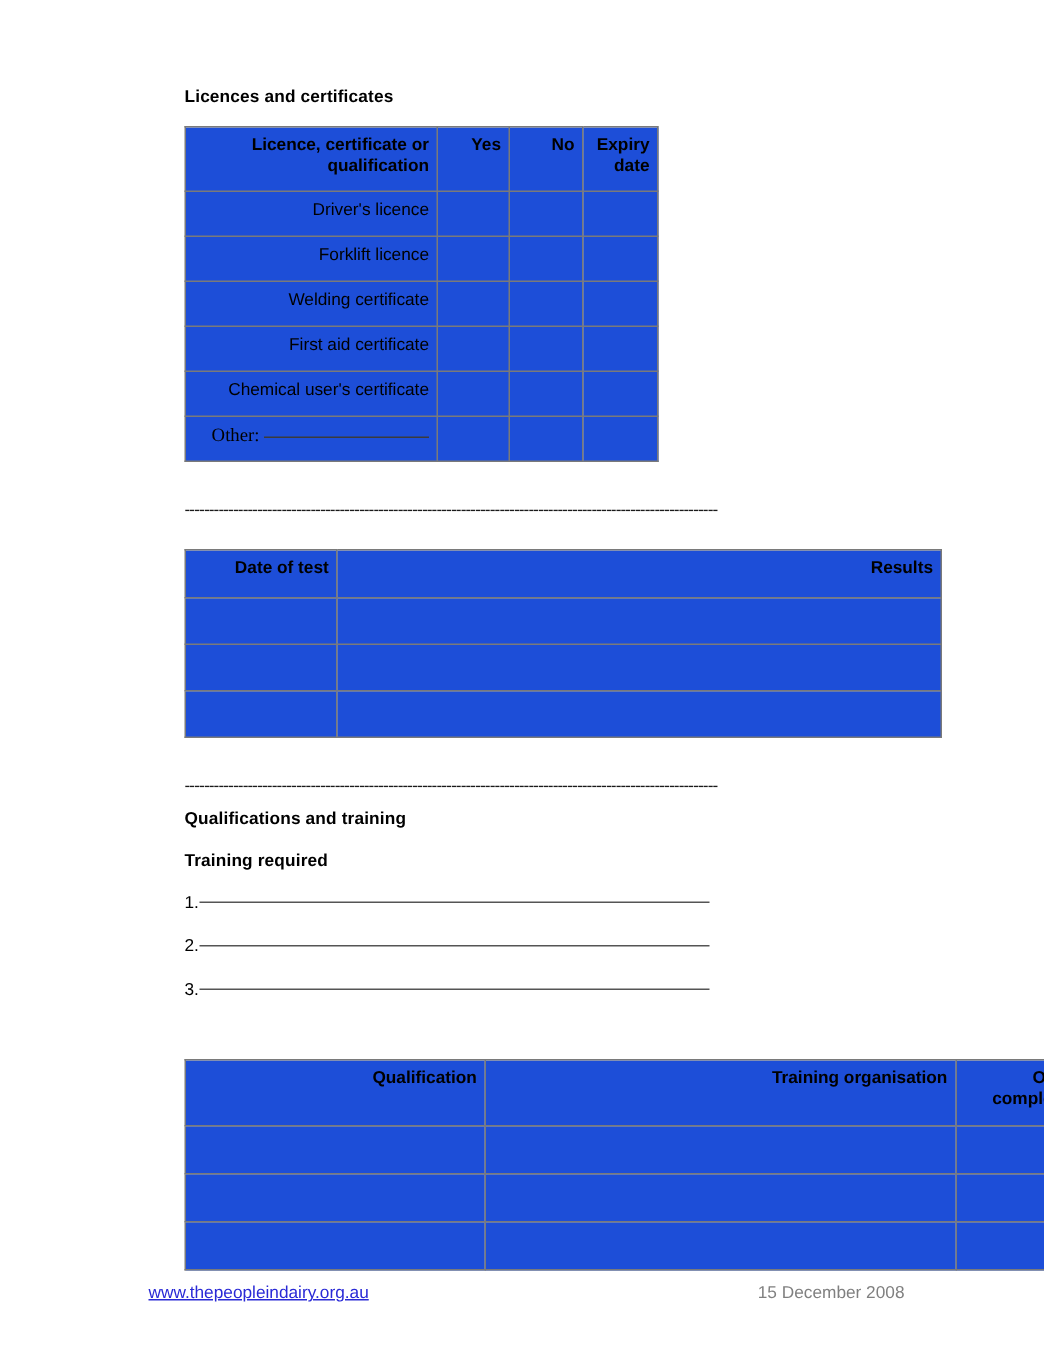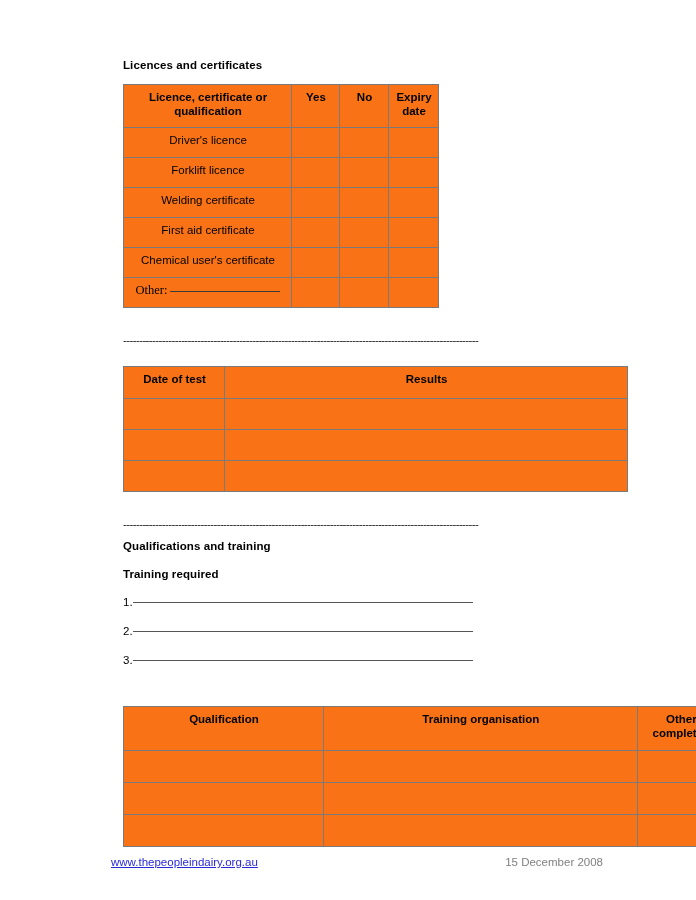--- a/index.html
+++ b/index.html
@@ -45,23 +45,23 @@
     border-collapse: collapse;
     table-layout: fixed;
     font-size: 11.5px;
     line-height: 14px;
   }
   table.form-table td,
   table.form-table th {
     border: 1px solid #7a7a7a;
     padding: 5px 5px 5px 6px;
     vertical-align: top;
-    text-align: center;
+    text-align: right;
     font-weight: normal;
-    background: #f97316;
+    background: #1d4ed8;
   }
   table.form-table th {
     font-weight: bold;
   }
 
   
   .licences-table { width: 315px; margin-top: 11px; }
   .licences-table .c-name { width: 168px; }
   .licences-table .c-yes  { width: 48px;  }
   .licences-table .c-no   { width: 49px;  }
@@ -134,21 +134,20 @@
     width: 504px;
     display: flex;
     justify-content: space-between;
     align-items: baseline;
     font-size: 11.5px;
     line-height: 15px;
   }
   .footer-link {
     color: #2929d6;
     text-decoration: underline;
-    margin-left: 12px;
   }
   .footer-date {
     color: #808080;
   }
 
   .sp-a { height: 26px; }
   .sp-b { height: 9px;  }
   .sp-d { height: 26px; }
   .sp-e { height: 9px;  }
   .sp-f { height: 13px; }

